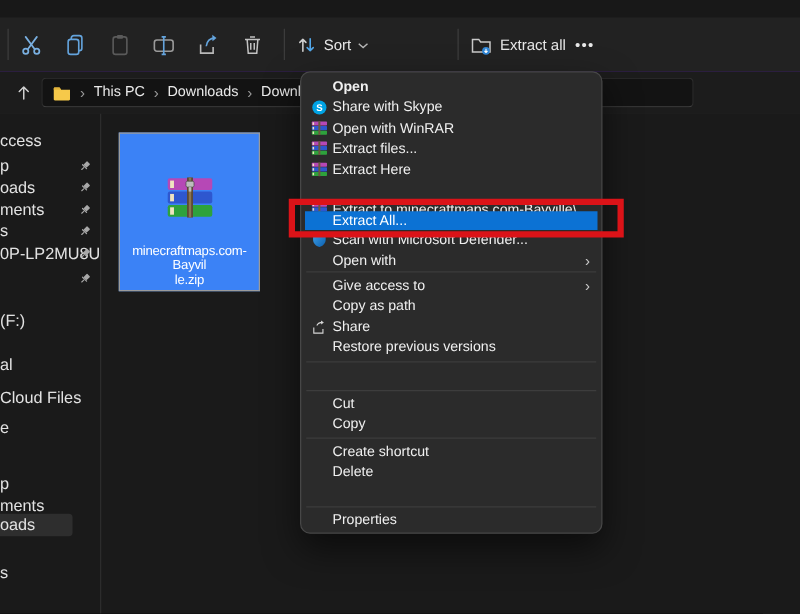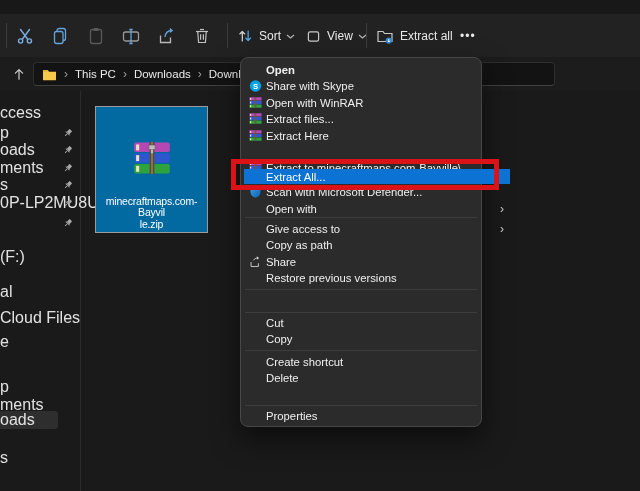--- a/index.html
+++ b/index.html
@@ -26,37 +26,37 @@
   .addressbar{position:absolute;left:33px;top:5px;width:522px;height:24px;background:#131313;
               border:1px solid #2e2e2e;border-bottom-color:#414141;border-radius:4px;
               display:flex;align-items:center;gap:7px;padding:0 8px;font-size:11.5px;color:#eaeaea;box-sizing:border-box;}
   .crumb{white-space:nowrap;}
   .crumb-sep{color:#9a9a9a;font-size:12px;line-height:1;}
   .crumb-sep::before{content:"\203A";}
 
   
   .main-bg{position:absolute;top:91px;left:0;width:640px;height:400px;background:#1a1a1a;}
   .side-divider{position:absolute;left:80px;top:91px;width:1px;height:400px;background:#2c2c2c;}
-  .side-item{position:absolute;left:0;width:78px;height:18px;line-height:18px;font-size:16px;color:#e2e2e2;}
+  .side-item{position:absolute;left:0;width:78px;height:18px;line-height:18px;font-size:13px;color:#e2e2e2;}
   .side-item .lbl{position:absolute;left:0;white-space:nowrap;}
   .side-item.selected{width:58px;background:#2e2e2e;border-radius:0 3px 3px 0;}
   .side-pin{position:absolute;left:63px;top:4px;}
 
   
-  .file-tile{position:absolute;left:95px;top:106px;width:113px;height:127px;background:#0369a1;
+  .file-tile{position:absolute;left:95px;top:106px;width:113px;height:127px;background:#3b82f6;
              border:1px solid #9b9b9b;box-sizing:border-box;}
   .file-icon{position:absolute;left:50%;top:34px;transform:translateX(-50%);}
   .file-name{position:absolute;left:0;bottom:2px;width:100%;text-align:center;color:#ffffff;
              font-size:10.5px;line-height:11.5px;letter-spacing:-0.2px;}
 
   
   .ctx{position:absolute;left:240px;top:57px;width:242px;height:370px;background:#2b2b2b;
        border:1px solid #474747;border-radius:8px;box-shadow:0 12px 28px rgba(0,0,0,.55);
        z-index:5;box-sizing:border-box;}
-  .ctx-row{position:absolute;left:0;width:240px;height:16px;color:#f0f0f0;font-size:11.3px;padding-left:32px;}
+  .ctx-row{position:absolute;left:0;width:240px;height:16px;color:#f0f0f0;font-size:11.3px;}
   .ctx-row .ctx-label{position:absolute;left:25px;top:50%;transform:translateY(-50%);white-space:nowrap;}
   .ctx-row.bold .ctx-label{font-weight:bold;}
   .ctx-icon{position:absolute;left:8px;top:50%;transform:translateY(-50%);width:13px;height:13px;}
   .ctx-chevron{position:absolute;right:9px;top:50%;transform:translateY(-50%);color:#c8c8c8;font-size:12px;}
   .ctx-chevron::before{content:"\203A";}
   .ctx-row.hl{left:3px;width:234px;height:15px;background:#0c72d4;border-radius:0;color:#fff;text-align:center;}
   .ctx-row.hl .ctx-label{left:22px;}
   .ctx-sep{position:absolute;left:4px;width:232px;height:1px;background:#3d3d3d;}
 
   
@@ -138,33 +138,20 @@
           </svg>
         </span>
       <span>Sort</span>
       <span>
           <svg width="9" height="7" viewBox="0 0 9 7" fill="none" stroke="#b5b5b5" stroke-width="1.2">
             <path d="M1 2l3.5 3L8 2"></path>
           </svg>
         </span>
     </div>
 
-    <div class="tb-btn" style="left:303px">
-      <span>
-          <svg width="17" height="17" viewBox="0 0 20 20" fill="none" stroke="#c9c9c9" stroke-width="1.4">
-            <rect x="4" y="4.5" width="12" height="11" rx="2"></rect>
-          </svg>
-        </span>
-      <span>View</span>
-      <span>
-          <svg width="9" height="7" viewBox="0 0 9 7" fill="none" stroke="#b5b5b5" stroke-width="1.2">
-            <path d="M1 2l3.5 3L8 2"></path>
-          </svg>
-        </span>
-    </div>
 
     <div class="tb-sep" style="left:366px"></div>
 
     <div class="tb-btn" style="left:373px">
       <span>
           <svg width="20" height="20" viewBox="0 0 20 20" fill="none">
             <path d="M3 5.5h5l1.5 2H17v8H3z" stroke="#c9c9c9" stroke-width="1.2"></path>
             <circle cx="13.8" cy="14.6" r="3.1" fill="#2f86d6"></circle>
             <path d="M13.8 13v3m0 0l-1.2-1.2m1.2 1.2l1.2-1.2" stroke="#ffffff" stroke-width="0.9"></path>
           </svg>

